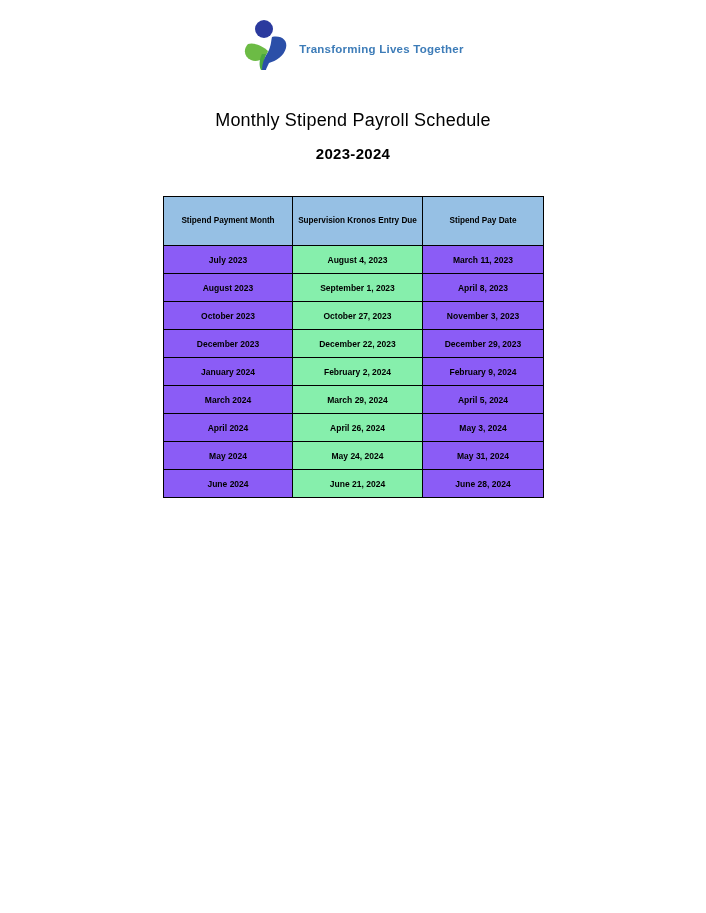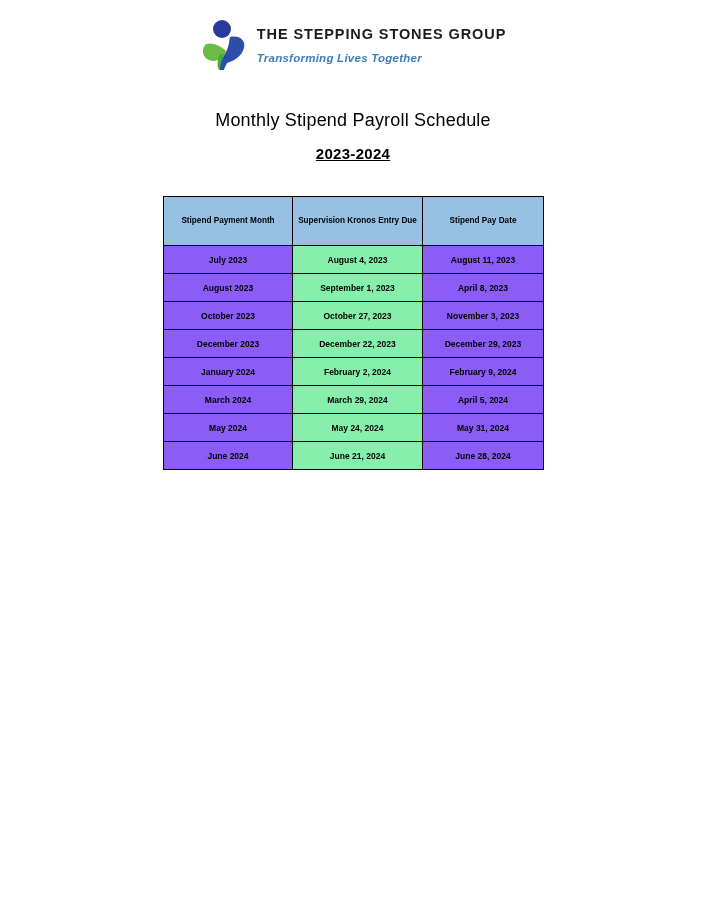--- a/index.html
+++ b/index.html
@@ -52,21 +52,20 @@
     white-space: nowrap;
   }
   .logo-tagline {
     font-size: 11.5px;
     font-weight: bold;
     color: #3d7cb8;
     letter-spacing: 0.25px;
     line-height: 1.2;
     margin-top: 8px;
     white-space: nowrap;
-    font-style: italic;
   }
 
   
   .doc-title {
     position: absolute;
     left: 0;
     top: 110px;
     width: 706px;
     text-align: center;
     font-size: 18px;
@@ -77,21 +76,20 @@
   .doc-subtitle {
     position: absolute;
     left: 0;
     top: 145px;
     width: 706px;
     text-align: center;
     font-size: 15px;
     font-weight: bold;
     letter-spacing: 0.3px;
     color: #000;
-    text-decoration: underline;
   }
 
   
   .schedule-table {
     position: absolute;
     left: 163px;
     top: 196px;
     width: 380px;
     border-collapse: collapse;
     table-layout: fixed;
@@ -133,21 +131,20 @@
 
       <path d="M6 26 C1 31, 2 39, 9 42 C16 45, 24 40, 26 33 C21 28, 12 24, 6 26 Z" fill="#6cbb45"></path>
 
       <path d="M20 36 C17 42, 17 48, 19 52 L24 52 C22 47, 22 41, 24 36 Z" fill="#4aa93f"></path>
 
       <circle cx="22" cy="11" r="9" fill="#2b3a9e"></circle>
 
       <path d="M30 19 C39 17, 46 22, 44 30 C42 38, 34 43, 27 45 C25 49, 24 51, 24 52 L20 52 C20 46, 22 40, 26 34 C29 29, 29 23, 30 19 Z" fill="#2b4fa8"></path>
     </svg>
     <div class="logo-words">
-      <div class="logo-name">THE STEPPING STONES GROUP</div>
       <div class="logo-tagline">Transforming Lives Together</div>
     </div>
   </div>
 </div>
 
 <div class="doc-title">Monthly Stipend Payroll Schedule</div>
 <div class="doc-subtitle">2023-2024</div>
 
 <table class="schedule-table">
   <colgroup>
@@ -159,21 +156,21 @@
     <tr>
       <th>Stipend Payment Month</th>
       <th>Supervision Kronos Entry Due</th>
       <th>Stipend Pay Date</th>
     </tr>
   </thead>
   <tbody id="schedule-body">
       <tr>
         <td>July 2023</td>
         <td class="highlight">August 4, 2023</td>
-        <td>August 11, 2023</td>
+        <td>March 11, 2023</td>
       </tr>
       <tr>
         <td>August 2023</td>
         <td class="highlight">September 1, 2023</td>
         <td>April 8, 2023</td>
       </tr>
       <tr>
         <td>October 2023</td>
         <td class="highlight">October 27, 2023</td>
         <td>November 3, 2023</td>
@@ -187,20 +184,25 @@
         <td>January 2024</td>
         <td class="highlight">February 2, 2024</td>
         <td>February 9, 2024</td>
       </tr>
       <tr>
         <td>March 2024</td>
         <td class="highlight">March 29, 2024</td>
         <td>April 5, 2024</td>
       </tr>
       <tr>
+        <td>April 2024</td>
+        <td class="highlight">April 26, 2024</td>
+        <td>May 3, 2024</td>
+      </tr>
+      <tr>
         <td>May 2024</td>
         <td class="highlight">May 24, 2024</td>
         <td>May 31, 2024</td>
       </tr>
       <tr>
         <td>June 2024</td>
         <td class="highlight">June 21, 2024</td>
         <td>June 28, 2024</td>
       </tr>
     </tbody>

